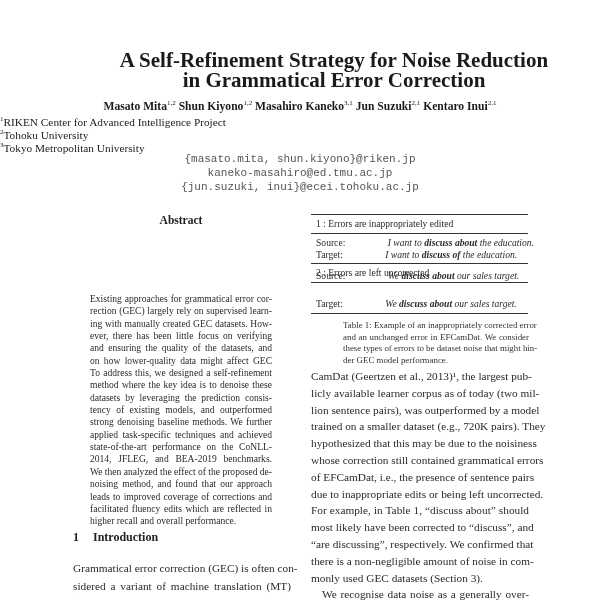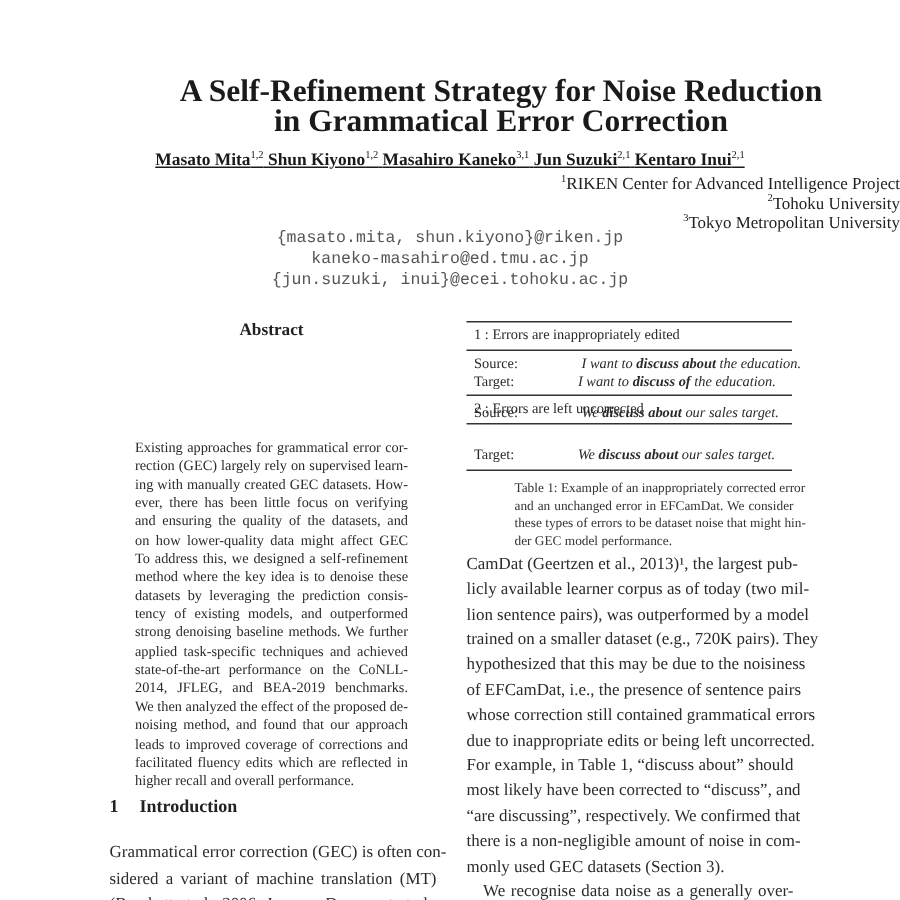--- a/index.html
+++ b/index.html
@@ -2,23 +2,23 @@
 <html><head>
 <meta charset="utf-8">
 <style>
   html, body { margin:0; padding:0; background:#fff; }
   body { width:600px; height:600px; overflow:hidden; position:relative;
          font-family:"Liberation Serif", "DejaVu Serif", serif; color:#222; }
   .abs { position:absolute; }
   .title { left:0; width:600px; top:50px; text-align:center; font-weight:bold;
            font-size:21px; line-height:20px; color:#1a1a1a;padding-left:34px; }
   .authors { left:0; width:600px; top:96px; text-align:center; font-weight:bold;
-             font-size:11.6px; line-height:15px; color:#1a1a1a; white-space:nowrap;text-decoration:underline; }
+             font-size:11.6px; line-height:15px; color:#1a1a1a; white-space:nowrap; }
   .authors sup, .affil sup { font-weight:normal; font-size:7px; vertical-align:5px; }
-  .affil { left:0; width:600px; text-align:right; font-size:11.3px; line-height:14px; color:#222; }
+  .affil { left:0; width:600px; text-align:left; font-size:11.3px; line-height:14px; color:#222; }
   .email { left:0; width:600px; text-align:center; font-family:"Liberation Mono","DejaVu Sans Mono",monospace;
            font-size:11px; line-height:15px; color:#555; }
   .abs-head { left:72px; width:218px; top:214px; text-align:center; font-weight:bold; font-size:11.5px; }
   .para { font-size:9.55px; line-height:12.35px; text-align:justify; color:#2a2a2a; }
   .para .line { display:block; text-align:justify; text-align-last:justify; white-space:nowrap; height:12.35px; }
   .para .line.last { text-align-last:left; }
   .abstract { left:90px; width:182px; top:249px;margin-top:44px; }
   .section { left:73px; top:530px; font-weight:bold; font-size:12px; }
   .section .num { display:inline-block; width:20px; }
   .intro { left:73px; width:218px; top:560px; font-size:11.3px; line-height:17.5px; }
@@ -118,22 +118,22 @@
   <span class="line">these types of errors to be dataset noise that might hin-</span>
   <span class="line last">der GEC model performance.</span>
 </div>
 
 <div class="abs para rcol">
   <span class="line">CamDat (Geertzen et al., 2013)¹, the largest pub-</span>
   <span class="line">licly available learner corpus as of today (two mil-</span>
   <span class="line">lion sentence pairs), was outperformed by a model</span>
   <span class="line">trained on a smaller dataset (e.g., 720K pairs). They</span>
   <span class="line">hypothesized that this may be due to the noisiness</span>
+  <span class="line">whose correction still contained grammatical errors</span>
   <span class="line">of EFCamDat, i.e., the presence of sentence pairs</span>
-  <span class="line">whose correction still contained grammatical errors</span>
   <span class="line">due to inappropriate edits or being left uncorrected.</span>
   <span class="line">For example, in Table 1, “discuss about” should</span>
   <span class="line">most likely have been corrected to “discuss”, and</span>
   <span class="line">“are discussing”, respectively. We confirmed that</span>
   <span class="line">there is a non-negligible amount of noise in com-</span>
   <span class="line last">monly used GEC datasets (Section 3).</span>
   <span class="line indent">We recognise data noise as a generally over-</span>
 
 </div>
 

